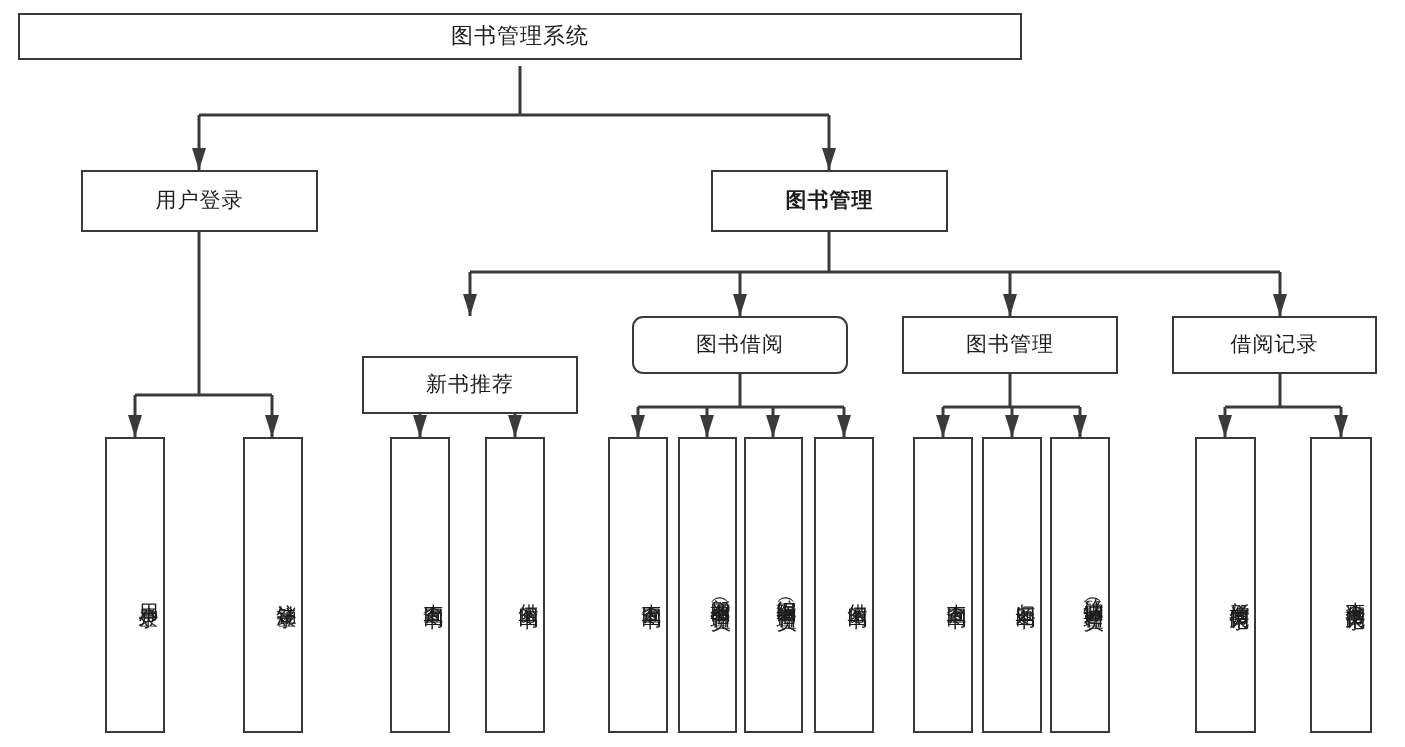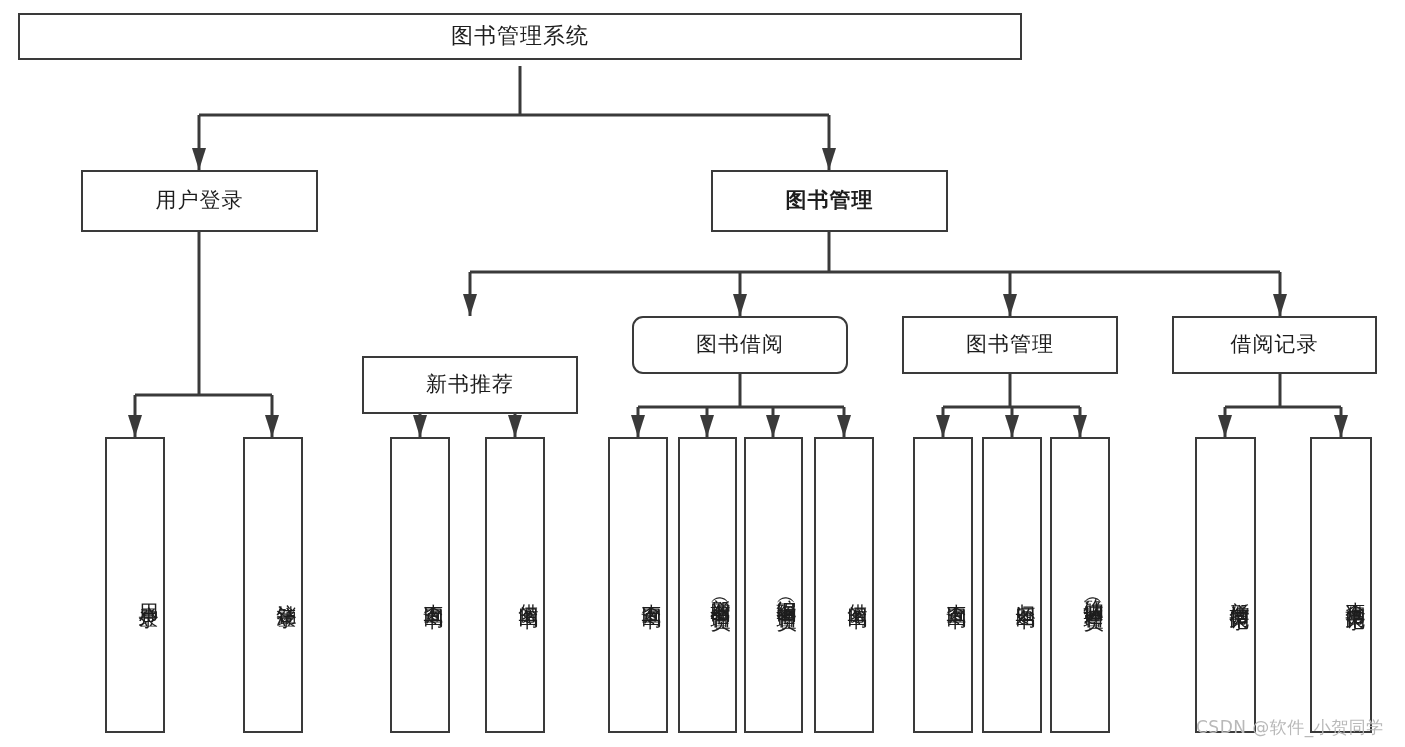--- a/index.html
+++ b/index.html
@@ -179,14 +179,13 @@
       <div class="node vert" style="left: 1050px; top: 437px; width: 60px; height: 296px;">
         <span class="vtext">确认归还（管理员）</span>
       </div>
       <div class="node vert" style="left: 1195px; top: 437px; width: 61px; height: 296px;">
         <span class="vtext">新增借阅记录</span>
       </div>
       <div class="node vert" style="left: 1310px; top: 437px; width: 62px; height: 296px;">
         <span class="vtext">查询借阅记录</span>
       </div>
     </div>
-  <div class="watermark" style="left: 1196px; top: 716px; color: rgb(185, 185, 185);">CSDN @软件_小贺同学</div>
 </div>
 
 </body></html>

